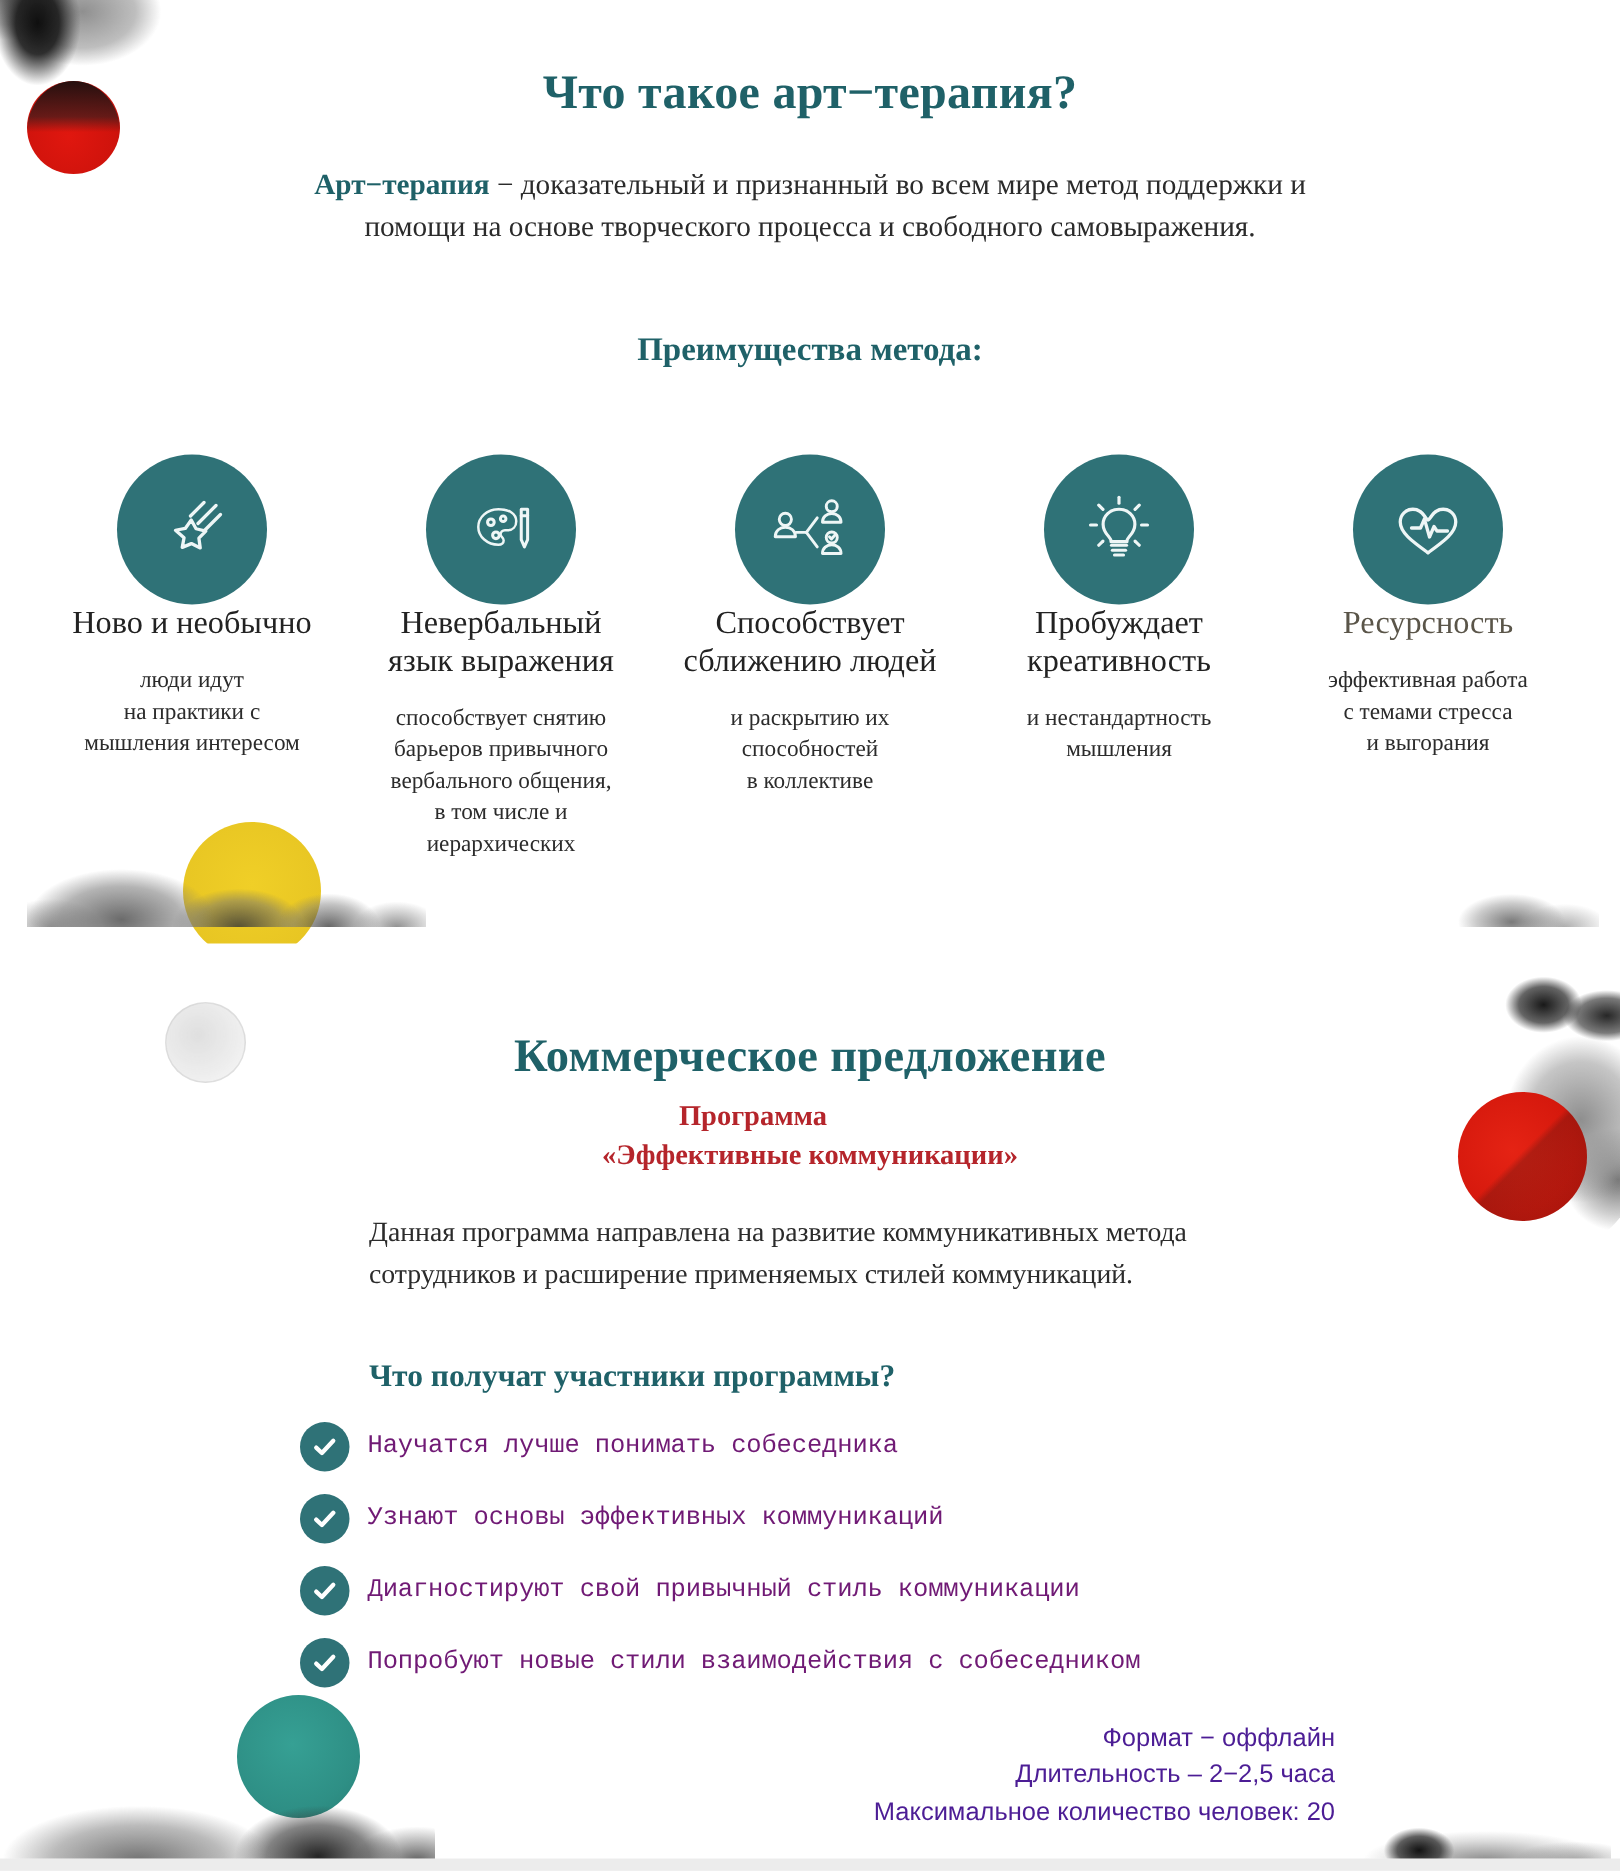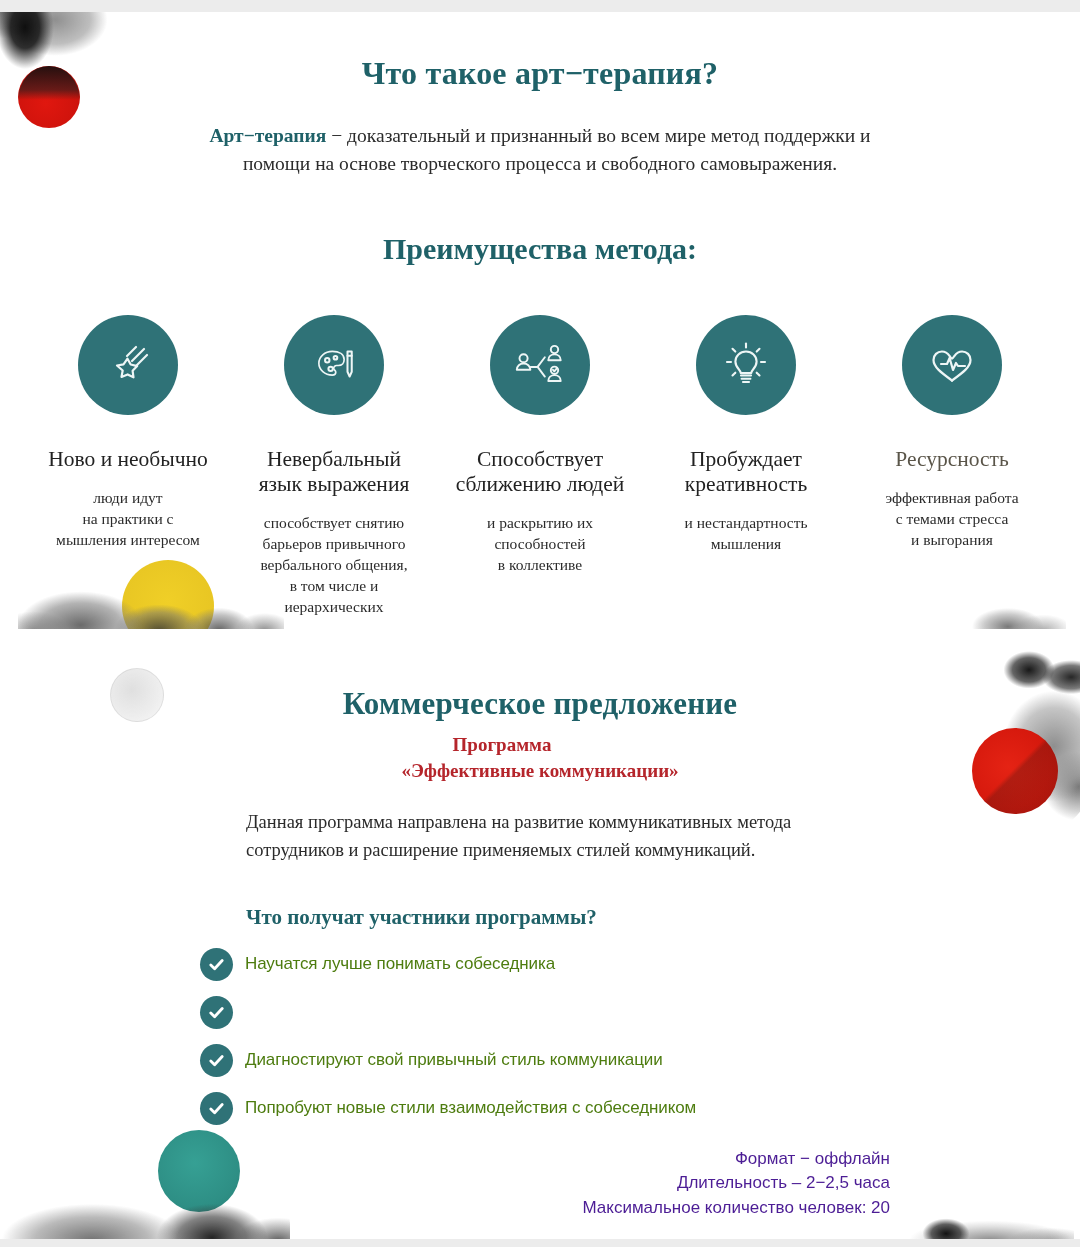--- a/index.html
+++ b/index.html
@@ -18,21 +18,21 @@
   }
 
   
   .slide {
     position: absolute;
     left: 0;
     width: 1080px;
     background: #ffffff;
     overflow: hidden;
   }
-  #slide-1 { top: 12px;  height: 781px; }
+  #slide-1 { top: 0;  height: 781px; }
   #slide-2 { top: 629px; height: 610px; }
 
   
   .h1 {
     text-align: center;
     font-family: "Liberation Serif", serif;
     font-weight: bold;
     font-size: 32px;
     color: #1f6168;
     letter-spacing: 0.2px;
@@ -46,21 +46,21 @@
     margin: 0 auto;
   }
   .intro .hl {
     color: #1f6168;
     font-weight: bold;
   }
   .h2 {
     text-align: center;
     font-family: "Liberation Serif", serif;
     font-weight: bold;
-    font-size: 30px;
+    font-size: 22px;
     color: #1f6168;
   }
 
   
   .benefits {
     position: absolute;
     top: 303px;
     left: 30px;
     width: 1020px;
     display: flex;
@@ -78,21 +78,21 @@
     height: 100px;
     border-radius: 50%;
     background: #2f7277;
     display: flex;
     align-items: center;
     justify-content: center;
     flex: 0 0 auto;
   }
   .circle svg { display: block; }
   .b-title {
-    margin-top: 32px;
+    margin-top: 0;
     text-align: center;
     font-size: 21.5px;
     line-height: 1.16;
     color: #222222;
     font-family: "Liberation Serif", serif;
   }
   .b-title.muted { color: #5a5549; }
   .b-sub {
     margin-top: 16px;
     text-align: center;
@@ -146,23 +146,23 @@
     height: 33px;
     border-radius: 50%;
     background: #2f7277;
     flex: 0 0 auto;
     display: flex;
     align-items: center;
     justify-content: center;
     margin-right: 12px;
   }
   .check-text {
-    font-family: Liberation Sans, sans-serif;
+    font-family: Liberation Mono, monospace;
     font-size: 17px;
-    color: #4d7c0f;
+    color: #701a75;
     letter-spacing: -0.1px;
   }
   .footer-info {
     position: absolute;
     right: 190px;
     top: 518px;
     text-align: right;
     font-family: "Liberation Sans", sans-serif;
     font-size: 17px;
     line-height: 1.43;
@@ -423,20 +423,21 @@
             </svg>
         </span>
         <span class="check-text">Научатся лучше понимать собеседника</span>
       </div>
       <div class="check-item">
         <span class="check-mark">
           <svg width="19" height="19" viewBox="0 0 20 20" fill="none" stroke="#ffffff" stroke-width="3" stroke-linecap="round" stroke-linejoin="round">
               <path d="M4 10.6 L8 14.4 L16 5.8"></path>
             </svg>
         </span>
+        <span class="check-text">Узнают основы эффективных коммуникаций</span>
       </div>
       <div class="check-item">
         <span class="check-mark">
           <svg width="19" height="19" viewBox="0 0 20 20" fill="none" stroke="#ffffff" stroke-width="3" stroke-linecap="round" stroke-linejoin="round">
               <path d="M4 10.6 L8 14.4 L16 5.8"></path>
             </svg>
         </span>
         <span class="check-text">Диагностируют свой привычный стиль коммуникации</span>
       </div>
       <div class="check-item">

